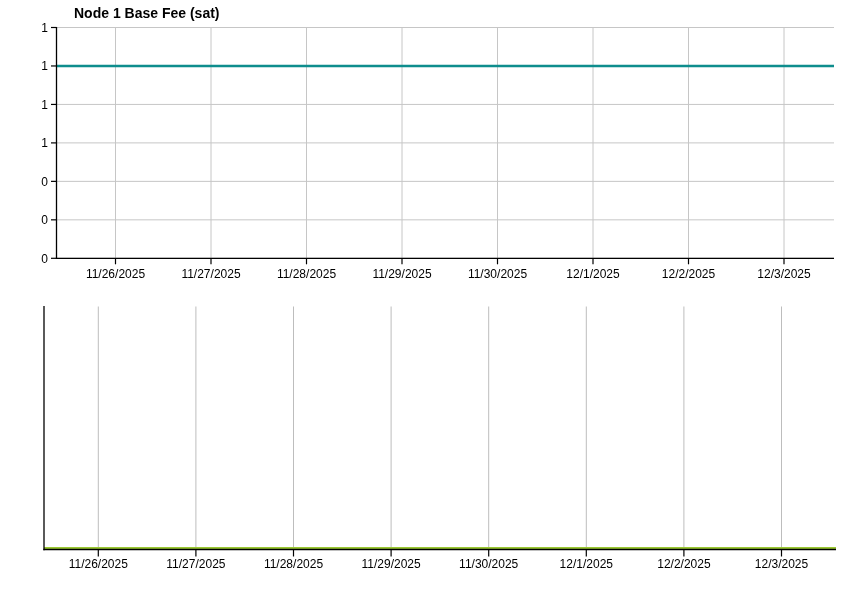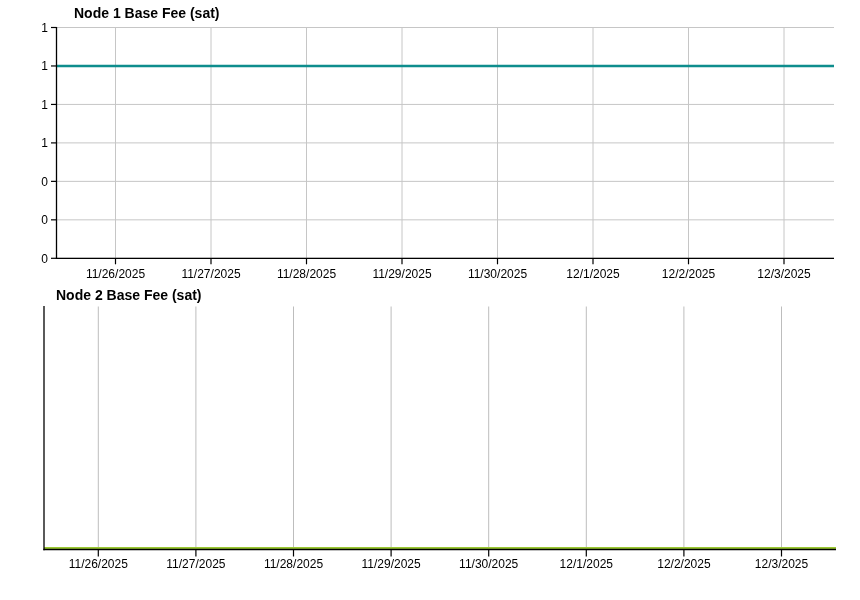--- a/index.html
+++ b/index.html
@@ -36,21 +36,20 @@
     font-family: "Liberation Sans", sans-serif;
   }
 </style>
 </head>
 <body>
 
 <div class="stage">
 
   <div class="chart-title" id="title-0">Node 1 Base Fee (sat)</div>
 
-  <div class="chart-title" id="title-1">Node 2 Base Fee (sat)</div>
 
   <svg class="plot-svg" width="860" height="600" viewBox="0 0 860 600">
     <g id="chart-g-0">
         <line x1="115.5" y1="27.5" x2="115.5" y2="258.3" stroke="#c6c6c6" stroke-width="1"></line>
         <line x1="211" y1="27.5" x2="211" y2="258.3" stroke="#c6c6c6" stroke-width="1"></line>
         <line x1="306.5" y1="27.5" x2="306.5" y2="258.3" stroke="#c6c6c6" stroke-width="1"></line>
         <line x1="402" y1="27.5" x2="402" y2="258.3" stroke="#c6c6c6" stroke-width="1"></line>
         <line x1="497.5" y1="27.5" x2="497.5" y2="258.3" stroke="#c6c6c6" stroke-width="1"></line>
         <line x1="593" y1="27.5" x2="593" y2="258.3" stroke="#c6c6c6" stroke-width="1"></line>
         <line x1="688.5" y1="27.5" x2="688.5" y2="258.3" stroke="#c6c6c6" stroke-width="1"></line>

